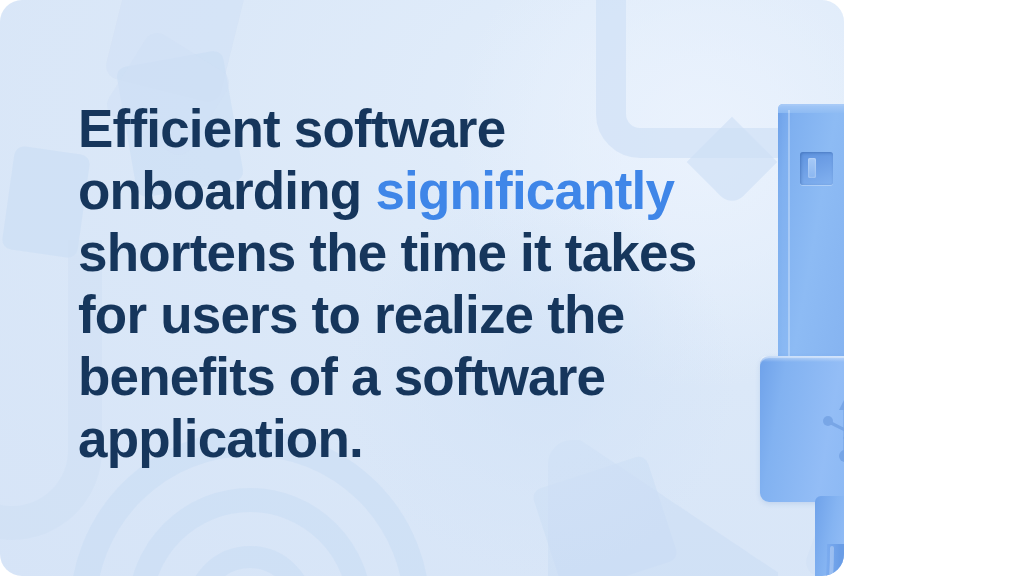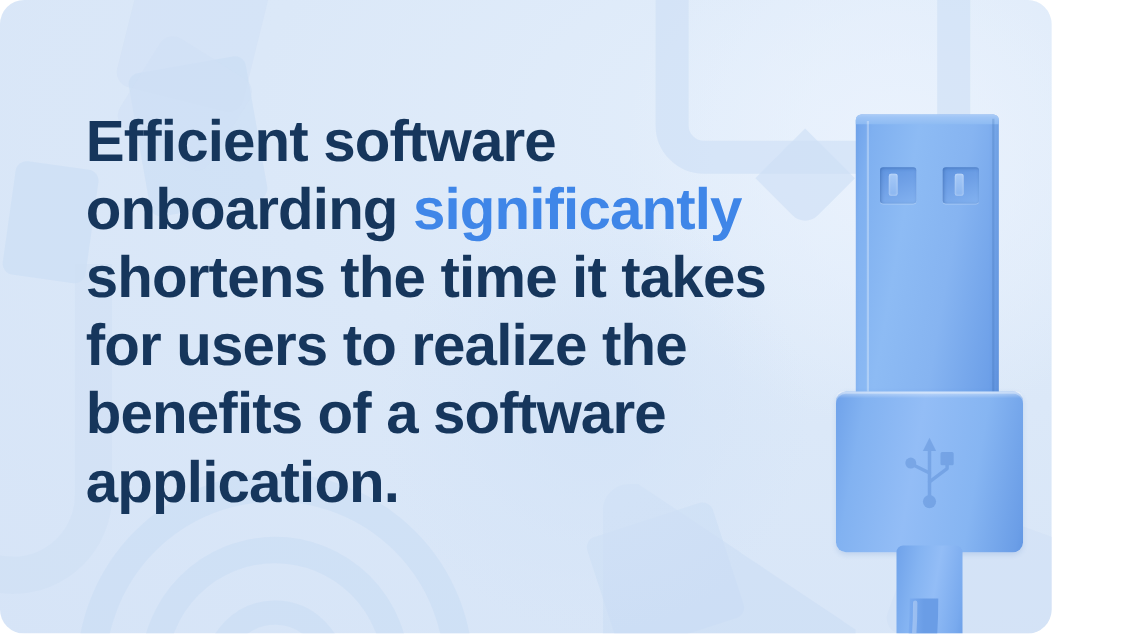--- a/index.html
+++ b/index.html
@@ -1,20 +1,20 @@
 <!DOCTYPE html>
 <html><head>
 <meta charset="utf-8">
 <style>
   html,body{margin:0;padding:0;background:#fff;}
   body{width:1024px;height:576px;overflow:hidden;font-family:"Liberation Sans",sans-serif;}
 
   #card{
     position:relative;
-    width:956px;height:576px;
+    width:844px;height:576px;
     border-radius:22px;
     overflow:hidden;
     background:
       radial-gradient(120% 110% at 78% 18%, #e3eefb 0%, #dbe8f8 45%, #d6e4f7 100%);
   }
 
   
   #decor{position:absolute;inset:0;overflow:hidden;}
   .dec{position:absolute;}
 

